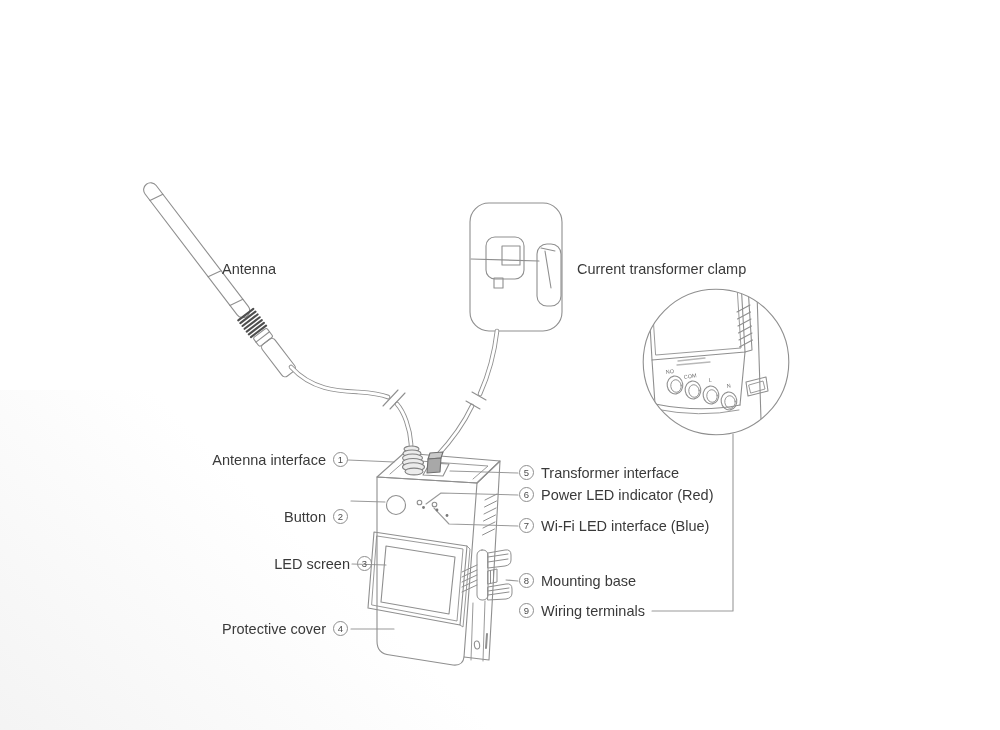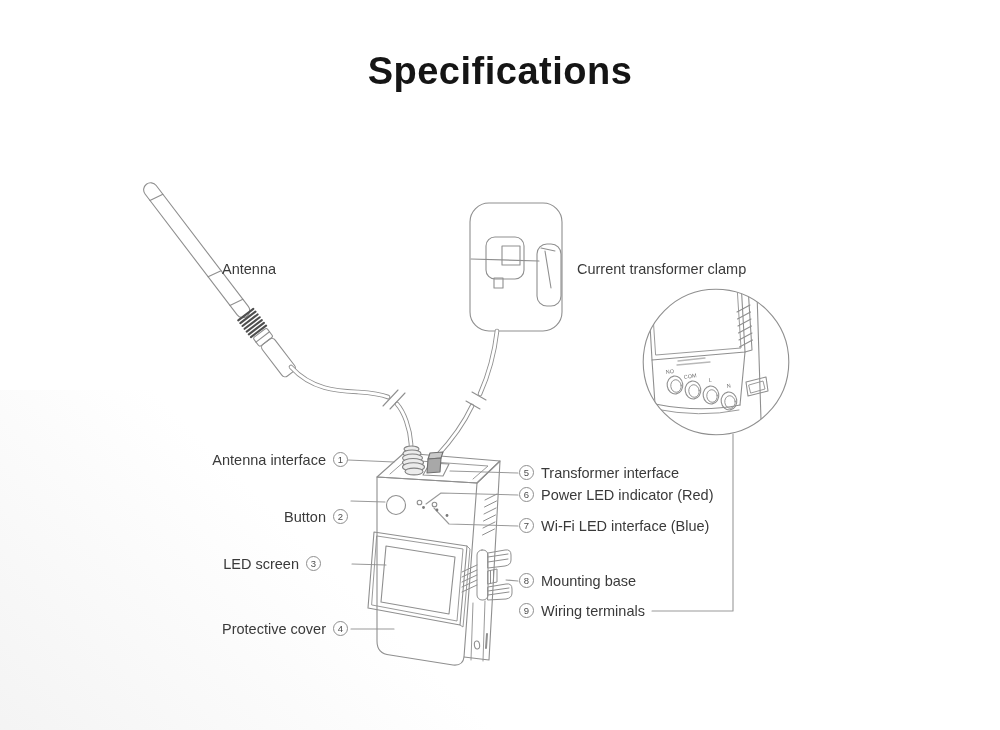--- a/index.html
+++ b/index.html
@@ -32,21 +32,20 @@
     border:1px solid #8f8f8f;border-radius:50%;
     font-size:9.5px;color:#4d4d4d;align-items:center;justify-content:center;
   }
 </style>
 </head>
 <body>
 
 <div class="canvas">
   <div class="bg-shade"></div>
 
-  <h1 class="title">Specifications</h1>
 
   <svg class="art" width="1000" height="730" viewBox="0 0 1000 730">
     <defs>
       <clipPath id="detailClip">
           <circle cx="716" cy="362" r="72.8"></circle>
         </clipPath>
     </defs>
 
     <g fill="none" stroke="#9a9a9a" stroke-width="1.1" stroke-linecap="round" stroke-linejoin="round">
       <path d="M 348,460 L 394,462"></path>
@@ -236,21 +235,21 @@
   <div class="lbl clamp-lbl">Current transformer clamp</div>
 
   <div class="callout" style="top:452px;right:652px;">
     <span>Antenna interface</span>
     <span class="cnum">1</span>
   </div>
   <div class="callout" style="top:509px;right:652px;">
     <span>Button</span>
     <span class="cnum">2</span>
   </div>
-  <div class="callout" style="top:556px;right:679px;">
+  <div class="callout" style="top:556px;right:628px;">
     <span>LED screen</span>
     <span class="cnum">3</span>
   </div>
   <div class="callout" style="top:621px;right:652px;">
     <span>Protective cover</span>
     <span class="cnum">4</span>
   </div>
 
   <div class="callout" style="top:465px;left:519px;">
     <span class="cnum">5</span>

